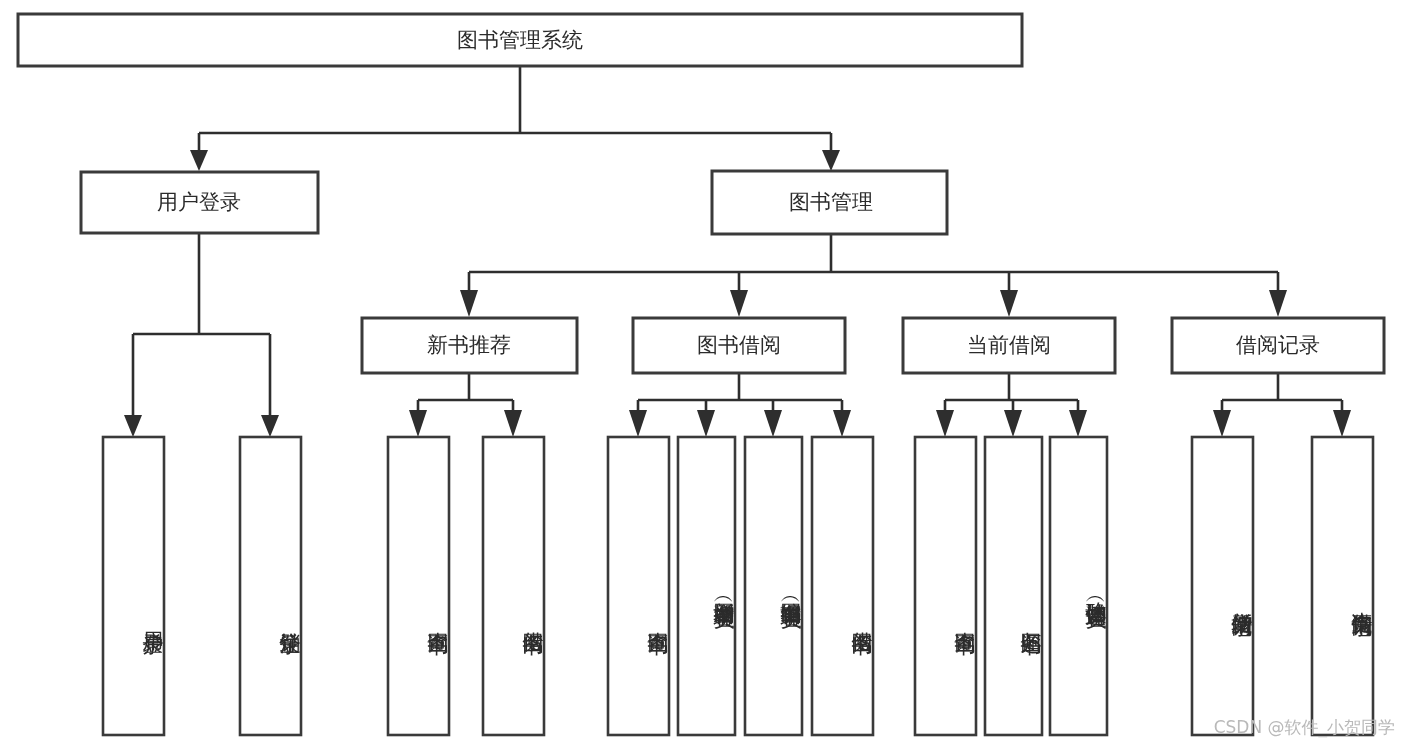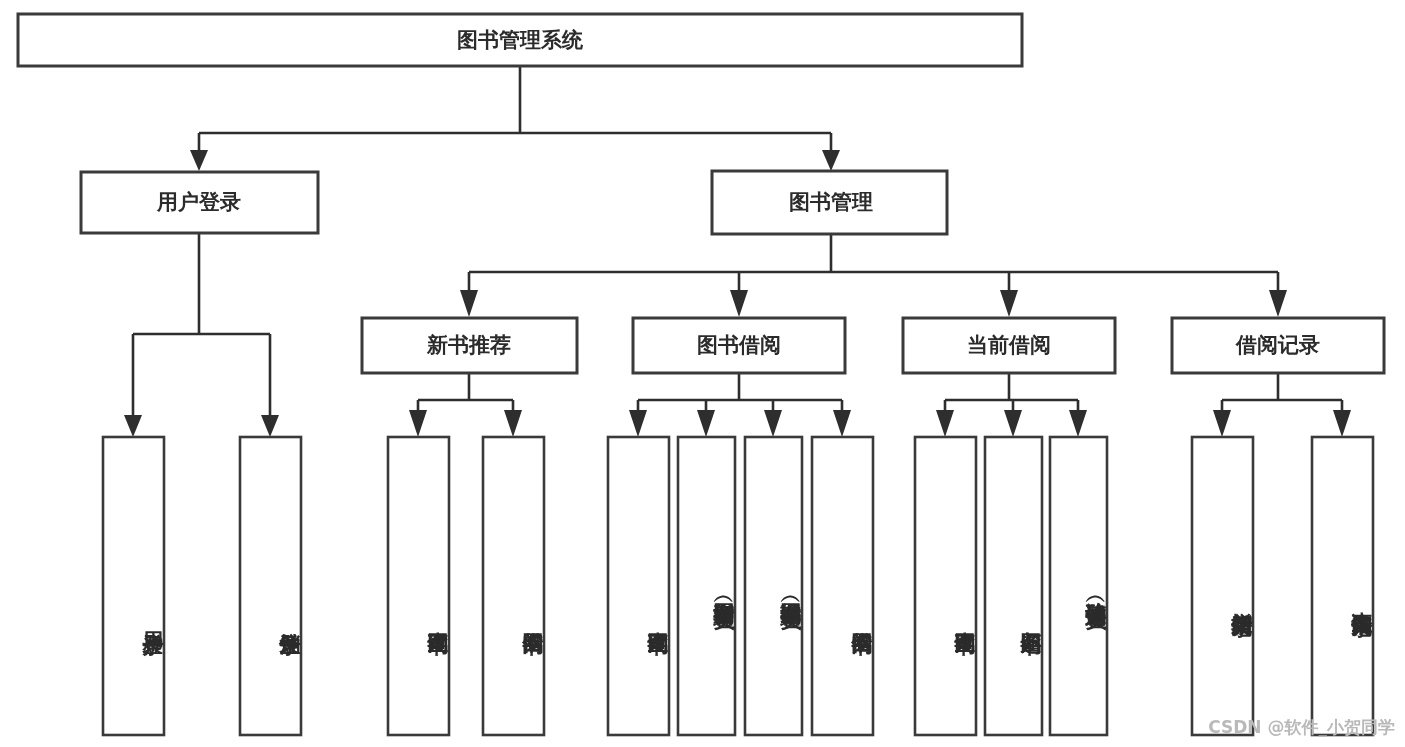--- a/index.html
+++ b/index.html
@@ -11,21 +11,20 @@
     width: 1405px;
     height: 747px;
     font-family: "DejaVu Sans", "Liberation Sans", sans-serif;
     overflow: hidden;
     position: relative;
   }
   #diagram-root {
     position: relative;
     width: 1405px;
     height: 747px;
-    font-weight: bold;
   }
   svg#flow {
     position: absolute;
     left: 0;
     top: 0;
     width: 1405px;
     height: 747px;
     display: block;
   }
   .node-box {

